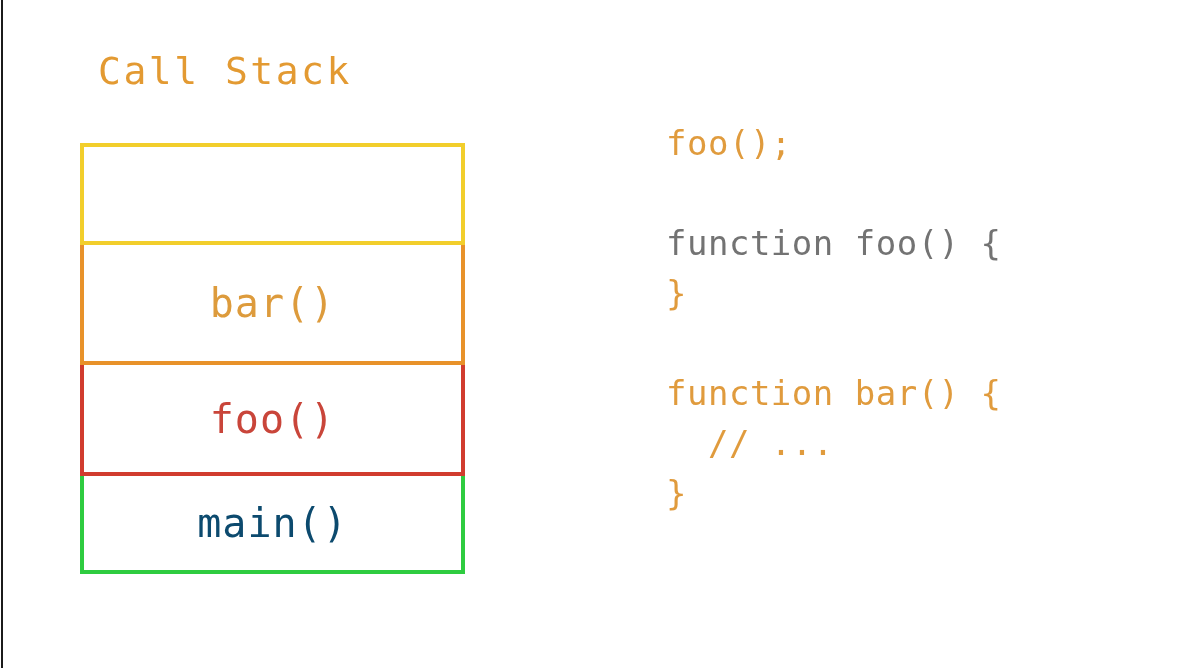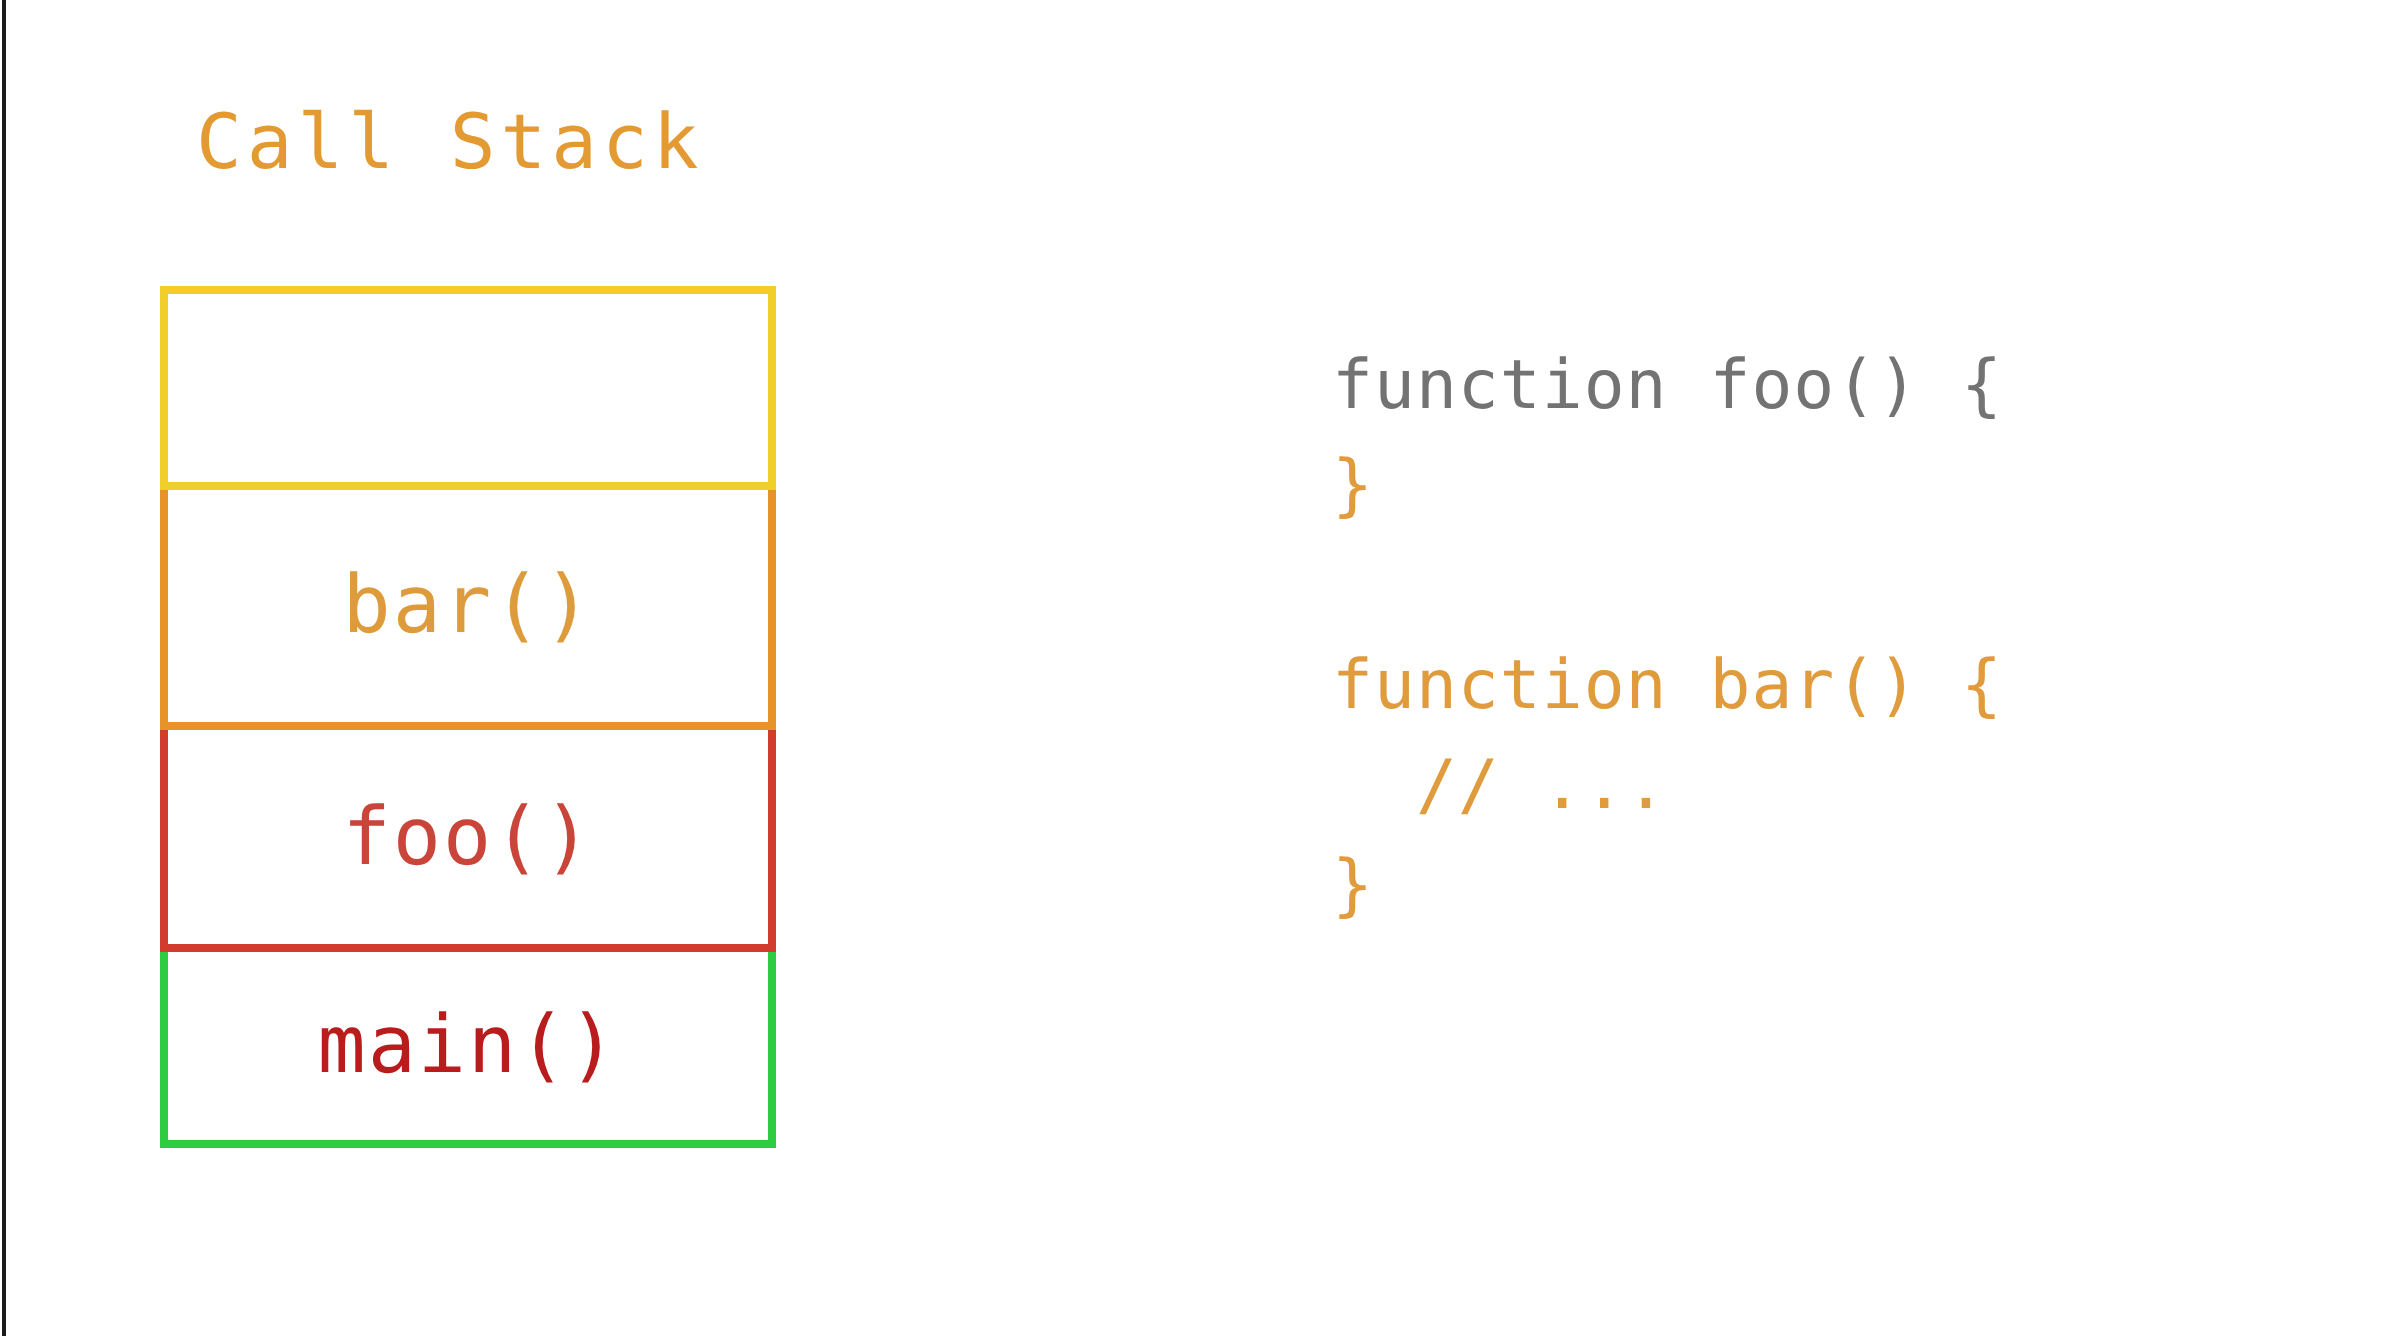--- a/index.html
+++ b/index.html
@@ -53,21 +53,21 @@
 
   .stack-boxes {
     position: absolute;
     left: 0px;
     top: 103px;
     width: 320px;
   }
 
   .frame {
     box-sizing: border-box;
-    width: 308px;
+    width: 385px;
     background: transparent;
     display: flex;
     align-items: center;
     justify-content: center;
     border-style: solid;
     border-width: 4px;
     margin-bottom: -4px;   
     position: relative;
   }
 
@@ -118,26 +118,27 @@
 
       <div class="frame" style="border-color: rgb(232, 146, 42); height: 124px; z-index: 3;">
         <span class="frame-label" style="color: rgb(221, 155, 60);">bar()</span>
       </div>
 
       <div class="frame" style="border-color: rgb(209, 60, 46); height: 115px; z-index: 2;">
         <span class="frame-label" style="color: rgb(201, 69, 58);">foo()</span>
       </div>
 
       <div class="frame" style="border-color: rgb(46, 204, 64); height: 102px; z-index: 1;">
-        <span class="frame-label" style="color: #b91c1c;">main()</span>
+        <span class="frame-label" style="color: #0c4a6e;">main()</span>
       </div>
     </div>
   </div>
 
   <div class="code-panel">
+    <div class="code-line" style="color: rgb(224, 155, 61);">foo();</div>
     <div class="code-line blank" style="color: rgb(224, 155, 61);"></div>
     <div class="code-line" style="color: #737373;">function foo() {</div>
     <div class="code-line" style="color: rgb(224, 155, 61);">}</div>
     <div class="code-line blank" style="color: rgb(224, 155, 61);"></div>
     <div class="code-line" style="color: rgb(224, 155, 61);">function bar() {</div>
     <div class="code-line" style="color: rgb(224, 155, 61);">  // ...</div>
     <div class="code-line" style="color: rgb(224, 155, 61);">}</div>
   </div>
 
 </div>

